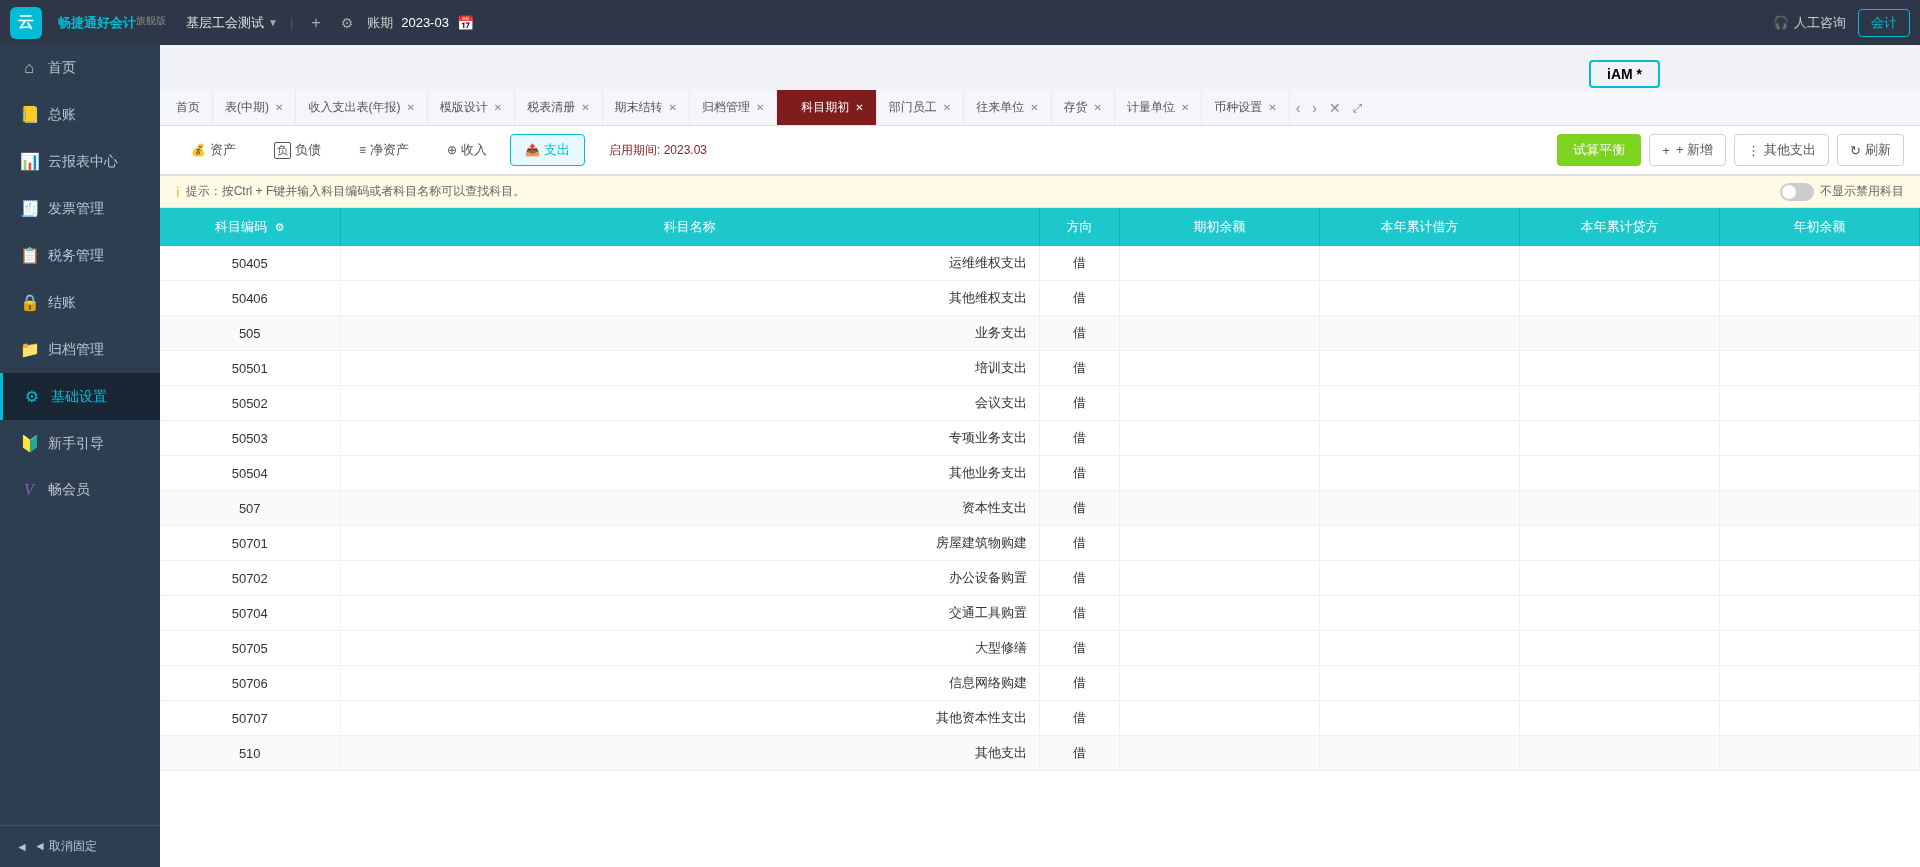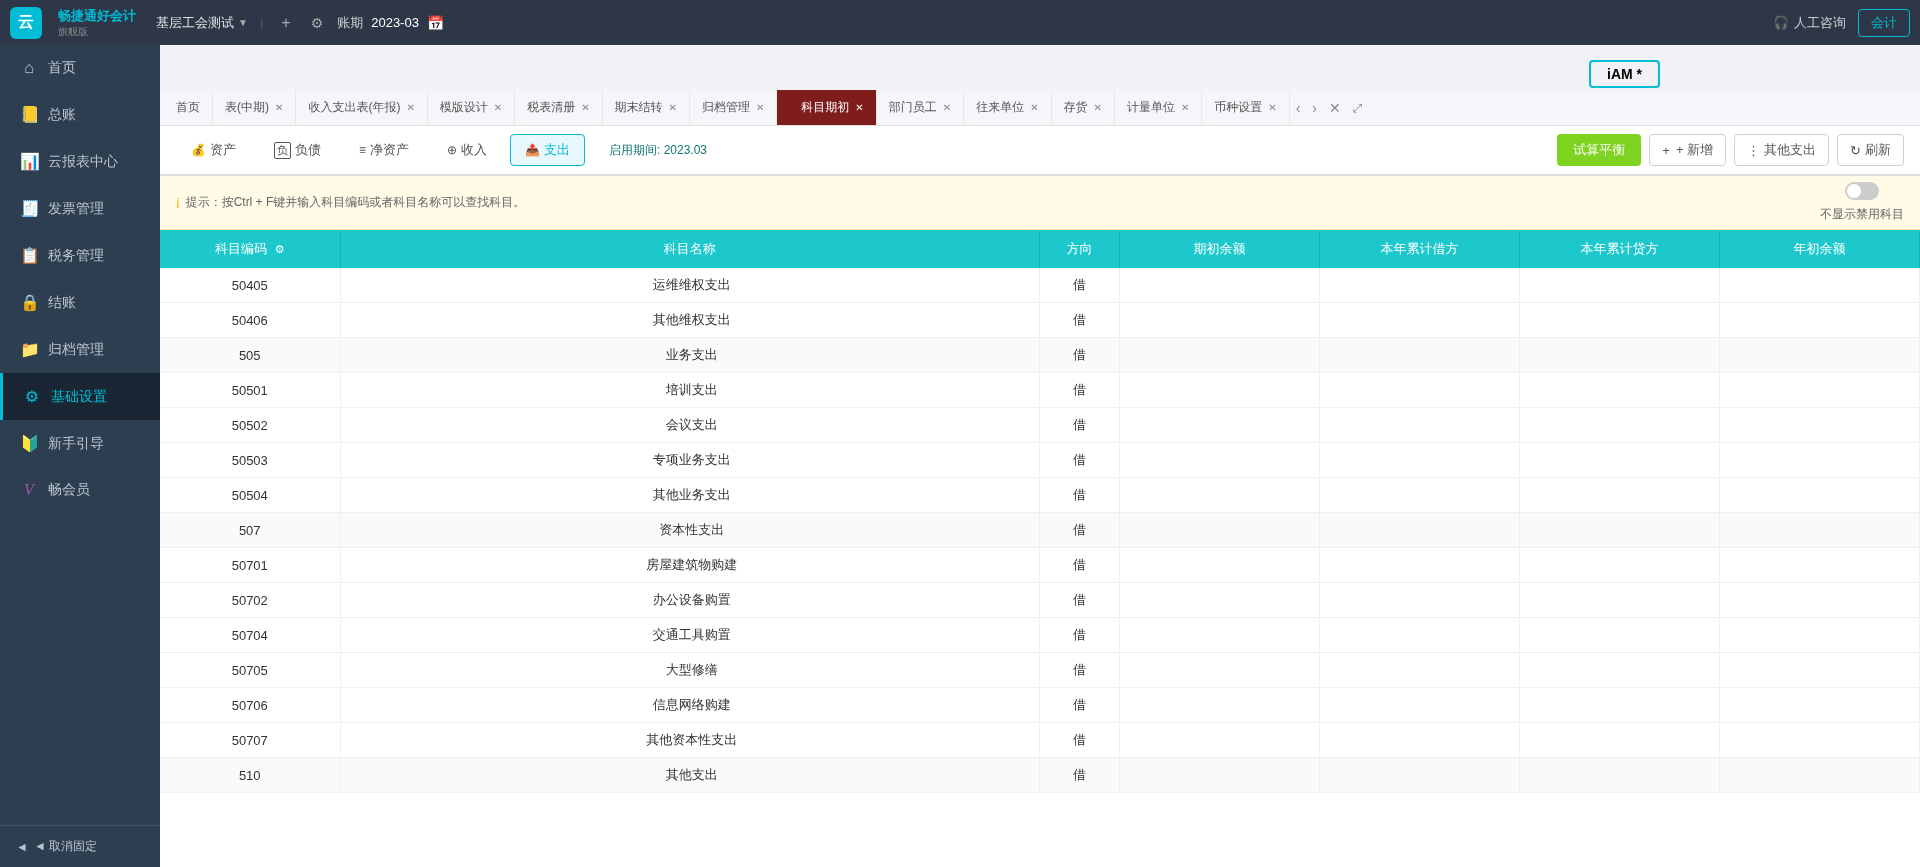--- a/index.html
+++ b/index.html
@@ -40,46 +40,46 @@
     .sidebar-collapse-btn { display: flex; align-items: center; gap: 6px; color: #bdc3ce; cursor: pointer; font-size: 12px; }
 
     
     .main-content { margin-left: 160px; margin-top: 45px; display: flex; flex-direction: column; height: calc(867px - 45px); overflow: hidden; }
 
     
     .sub-tab-bar { display: flex; align-items: center; background: #fff; border-bottom: 2px solid #e0e0e0; padding: 8px 16px; gap: 8px; height: 50px; }
     .sub-tab { display: flex; align-items: center; gap: 4px; padding: 6px 14px; border-radius: 4px; cursor: pointer; font-size: 13px; color: #555; border: 1px solid transparent; }
     .sub-tab.active { background: #e8f8ff; border-color: #00bcd4; color: #00bcd4; }
     .sub-tab .tab-icon { font-size: 12px; }
-    .period-info { margin-left: 16px; color: #0f766e; font-size: 12px; }
+    .period-info { margin-left: 16px; color: #7f1d1d; font-size: 12px; }
     .sub-tab-actions { margin-left: auto; display: flex; align-items: center; gap: 8px; }
     .btn-primary { background: #7ed321; color: #fff; border: none; padding: 7px 16px; border-radius: 4px; font-size: 13px; cursor: pointer; font-weight: 500; }
     .btn-secondary { background: #fff; border: 1px solid #d0d0d0; color: #555; padding: 6px 12px; border-radius: 4px; font-size: 13px; cursor: pointer; display: flex; align-items: center; gap: 4px; }
 
     
     .hint-bar { background: #fffbe6; border-bottom: 1px solid #ffe8a0; padding: 6px 16px; font-size: 12px; color: #666; display: flex; align-items: center; gap: 6px; }
     .hint-icon { color: #faad14; font-size: 14px; }
     .hint-right { margin-left: auto; display: flex; align-items: center; gap: 8px; }
-    .toggle-switch { display: flex; align-items: center; gap: 6px; flex-direction: column; }
+    .toggle-switch { display: flex; align-items: center; gap: 6px; }
     .toggle { width: 34px; height: 18px; background: #ccc; border-radius: 9px; position: relative; cursor: pointer; }
     .toggle-knob { width: 14px; height: 14px; background: #fff; border-radius: 50%; position: absolute; top: 2px; left: 2px; transition: left 0.2s; }
     .toggle-label { font-size: 12px; color: #666; }
 
     
     .table-area { flex: 1; overflow: hidden; background: #fff; position: relative; }
     .table-container { width: 100%; height: 100%; overflow-y: auto; overflow-x: hidden; }
     
     .data-table { width: 100%; border-collapse: collapse; }
     .data-table thead { position: sticky; top: 0; z-index: 10; }
     .data-table thead tr th { background: #1dc8cd; color: #fff; padding: 10px 4px; text-align: center; font-size: 13px; font-weight: 500; border-right: 1px solid #17b5ba; white-space: nowrap; }
     .data-table thead tr th:first-child { text-align: center; }
     .data-table tbody tr { border-bottom: 1px solid #f0f0f0; }
     .data-table tbody tr.parent-row td { background: #fafafa; font-weight: 500; }
     .data-table tbody td { padding: 8px 12px; color: #333; font-size: 13px; text-align: center; border-right: 1px solid #f0f0f0; }
-    .data-table tbody td.name-col { text-align: center; padding-left: 16px; }
+    .data-table tbody td.name-col { text-align: right; padding-left: 16px; }
     .data-table tbody td.direction-col { color: #333; }
     .col-code { width: 180px; }
     .col-name { min-width: 350px; }
     .col-dir { width: 80px; }
     .col-num { width: 200px; }
 
     .gear-icon { font-size: 11px; color: #fff; margin-left: 4px; cursor: pointer; }
 
     
     .table-container::-webkit-scrollbar { width: 10px; }
@@ -90,21 +90,21 @@
   </style>
 </head>
 <body>
 
 <div class="top-bar">
   <div class="logo-area">
     <div class="logo-icon">
       <span>云</span>
     </div>
   </div>
-  <div style="display:flex;flex-direction:column;margin-right:12px;">
+  <div style="display:flex;margin-right:12px;">
     <span style="color:#00bcd4;font-size:13px;font-weight:bold;">畅捷通好会计</span>
     <span style="color:#888;font-size:10px;">旗舰版</span>
   </div>
   <div class="workspace-selector">
     <span>基层工会测试</span>
     <span class="chevron">▼</span>
   </div>
   <span class="top-bar-divider">|</span>
   <span class="add-btn">+</span>
   <span class="settings-btn">⚙</span>

